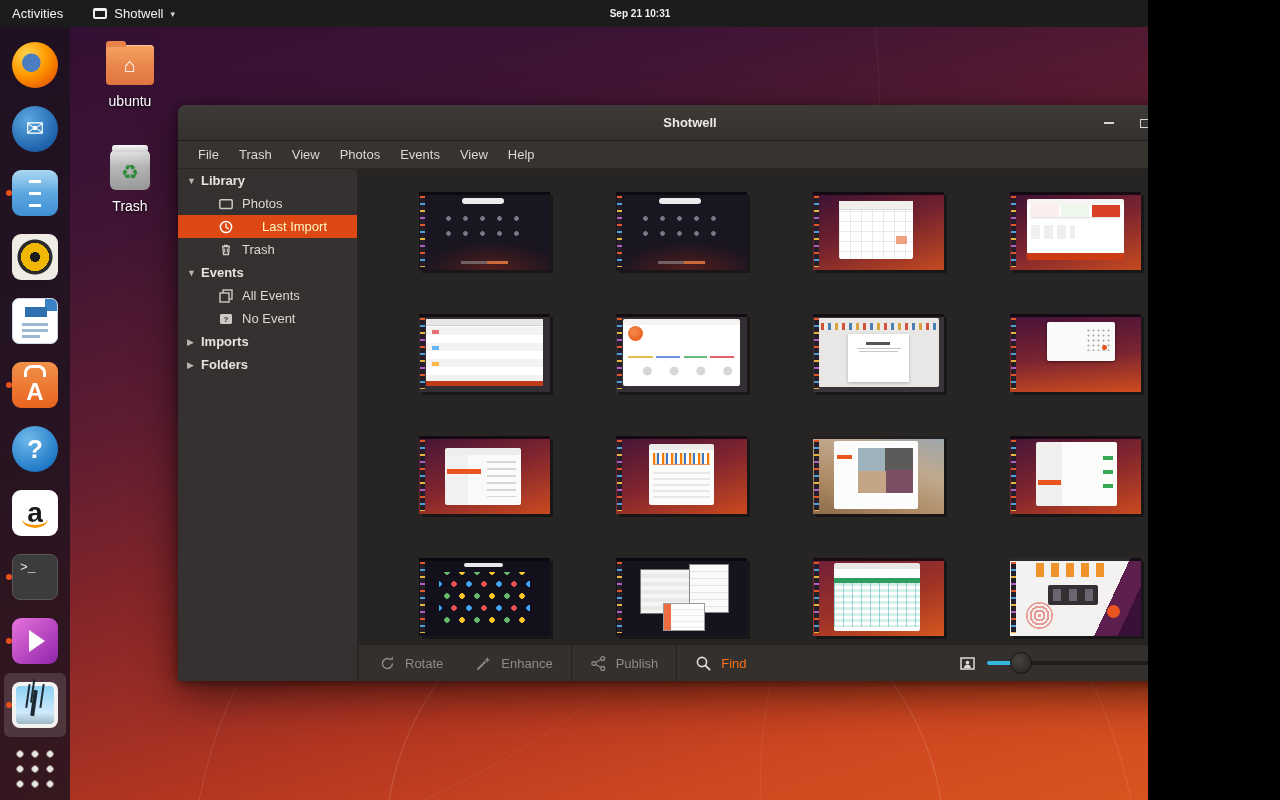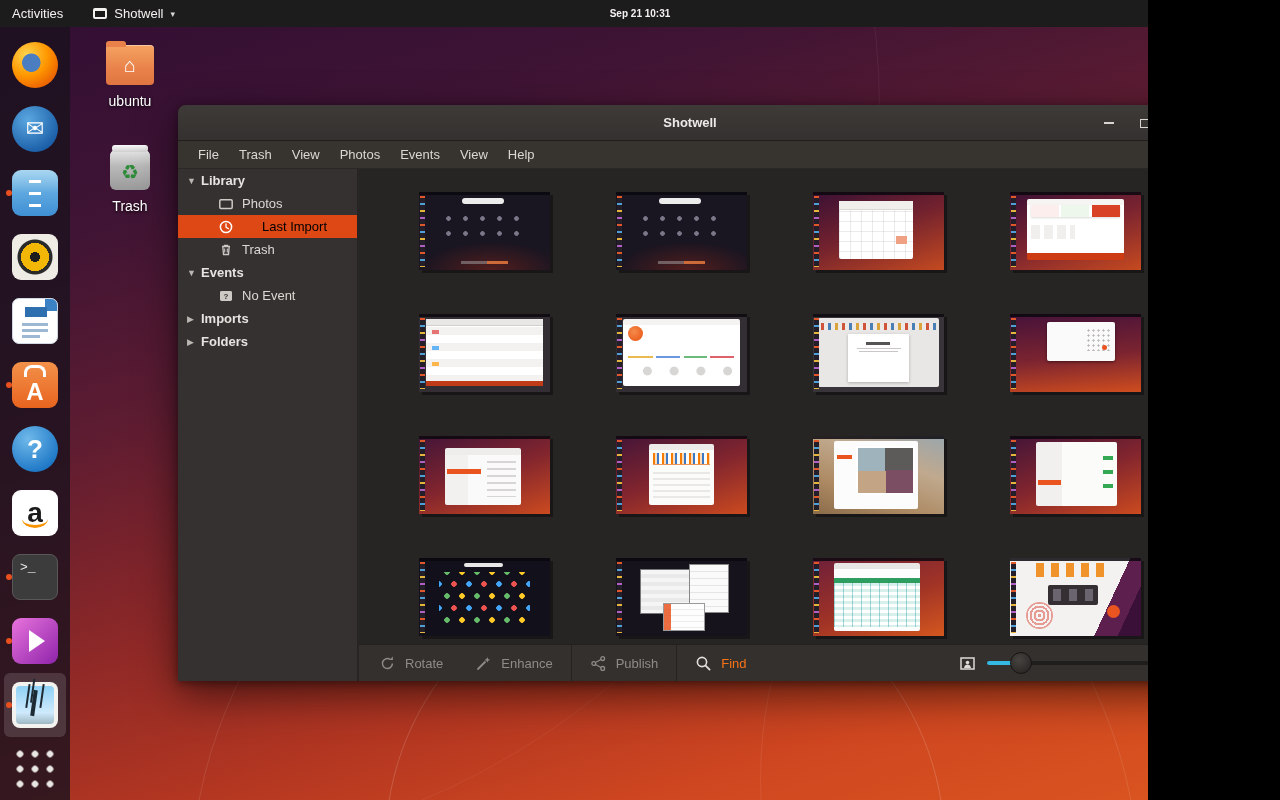--- a/index.html
+++ b/index.html
@@ -122,21 +122,21 @@
   .menu-item { color:#dbd7d3; font-size:13px; padding:0 10px; line-height:28px; cursor:pointer; }
 
   .sidebar { position:absolute; left:0; top:64px; width:180px; bottom:0; background:#353130;
     border-right:1px solid #262322; }
   .tree-header { display:flex; align-items:center; height:23px; padding-left:9px; cursor:pointer; }
   .tree-header .exp { width:14px; font-size:9px; color:#bab6b2; }
   .tree-header .hlabel { color:#e6e3e0; font-weight:bold; font-size:13px; }
   .tree-item { display:flex; align-items:center; height:23px; padding-left:40px; gap:8px;
     color:#dcd8d4; font-size:13px; cursor:pointer; }
   .tree-item svg { flex:0 0 auto; color:#cdc9c5; }
-  .tree-item.selected { background:#dd4814; color:#000000;gap:28px; }
+  .tree-item.selected { background:#dd4814; color:#fef9c3;gap:28px; }
   .tree-item.selected svg { color:#fff; }
 
   .statusbar { position:absolute; left:0; bottom:0; width:180px; height:41px; background:#383431;
     border-top:1px solid #2b2927; display:flex; align-items:center; padding-left:12px; gap:10px; }
   .statusbar .lbl { color:#a5a19d; font-size:13px; font-weight:bold; }
   .statusbar .val { color:#d9d6d2; font-size:13px; }
 
   .content { position:absolute; left:181px; top:64px; right:0; bottom:37px; background:#272524; overflow:hidden; }
 
   .toolbar { position:absolute; left:181px; right:0; bottom:0; height:37px; background:#33302e;
@@ -450,20 +450,29 @@
                 <path d="M4 4.5h8M6.5 4.5v-1h3v1" fill="none" stroke="currentColor" stroke-width="1.3"></path>
                 <path d="M4.8 4.5l.7 8h5l.7-8" fill="none" stroke="currentColor" stroke-width="1.3"></path>
                 <path d="M6.7 6.5v4M9.3 6.5v4" stroke="currentColor" stroke-width="1.1"></path>
               </svg>
             </span>
             <span>Trash</span>
           </div>
           <div class="tree-header">
             <span class="exp">▼</span>
             <span class="hlabel">Events</span>
+          </div>
+          <div class="tree-item">
+            <span style="display: flex;">
+              <svg width="16" height="16" viewBox="0 0 16 16">
+                <rect x="5" y="2" width="9" height="9" fill="none" stroke="currentColor" stroke-width="1.4"></rect>
+                <rect x="2" y="5" width="9" height="9" fill="#353130" stroke="currentColor" stroke-width="1.4"></rect>
+              </svg>
+            </span>
+            <span>All Events</span>
           </div>
           <div class="tree-item">
             <span style="display: flex;">
               <svg width="16" height="16" viewBox="0 0 16 16">
                 <rect x="2" y="3" width="12" height="10" rx="1.4" fill="currentColor"></rect>
                 <text x="8" y="11" font-size="8" font-weight="bold" text-anchor="middle" fill="#353130">?</text>
               </svg>
             </span>
             <span>No Event</span>
           </div>

